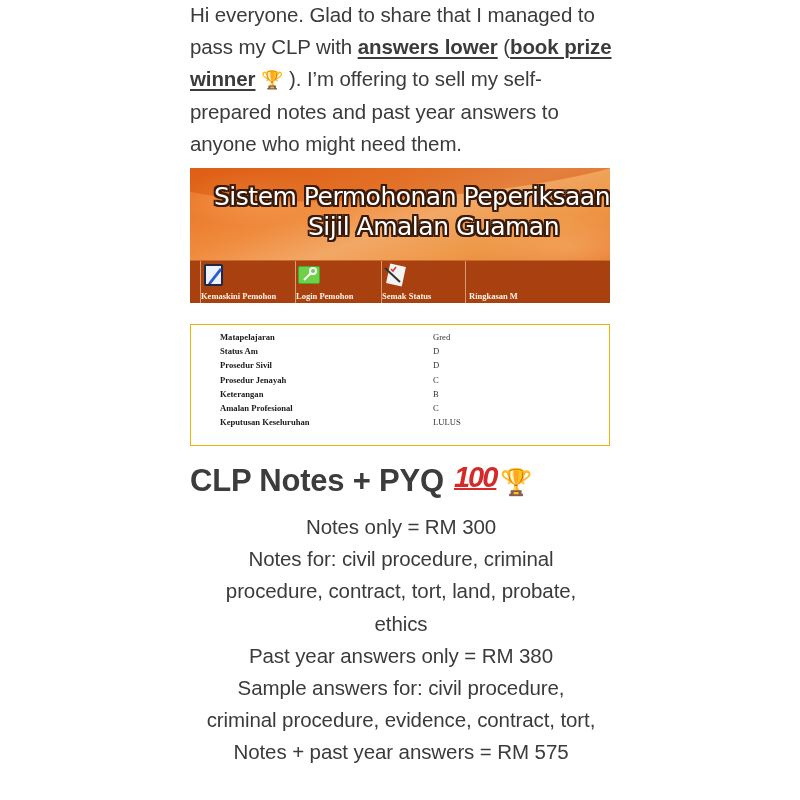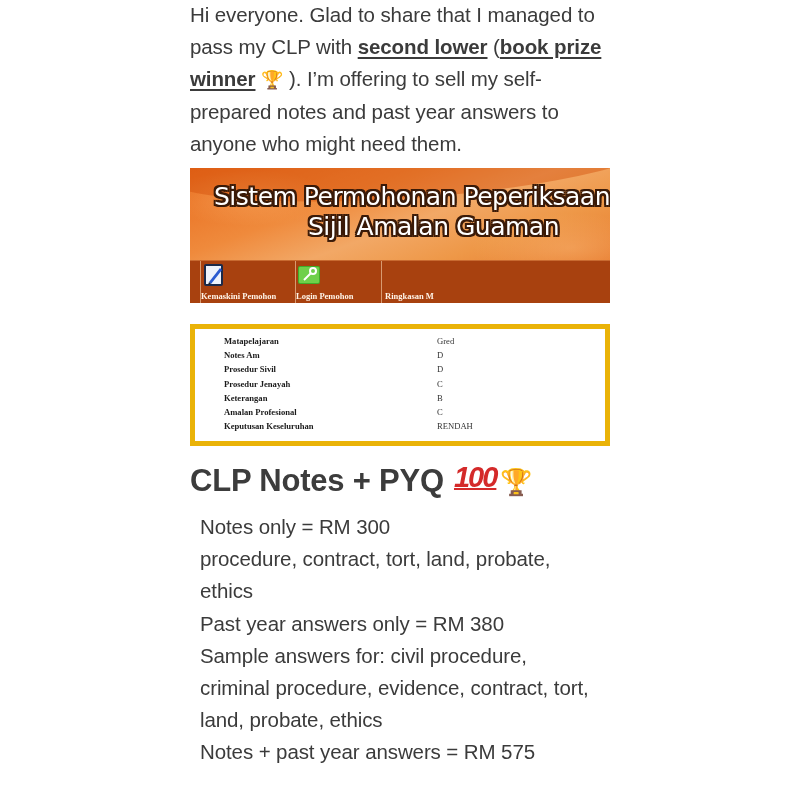--- a/index.html
+++ b/index.html
@@ -25,39 +25,39 @@
   .nav-stub { width:10px; border-right:1px solid #d89a70; }
   .nav-item { width:95px; border-right:1px solid #d89a70; display:flex; flex-direction:column; justify-content:flex-end; padding-bottom:3px; box-sizing:border-box; cursor:pointer; }
   .nav-item.w2 { width:86px; }
   .nav-item.w3 { width:84px; }
   .nav-item.w4 { width:85px; }
   .nav-item.w5 { width:60px; border-right:none; align-items:flex-start; padding-left:3px; overflow:hidden;gap:24px; }
   .nav-icon { width:26px; height:26px; margin-bottom:3px; position:relative; }
   .nav-label { font-family:"Liberation Serif", serif; font-weight:bold; font-size:8.5px; color:#fff4e8; white-space:nowrap; }
 
   
-  .results { position:absolute; left:190px; top:324px; width:420px; height:122px; border:5px solid #eab308; box-sizing:border-box; }
+  .results { position:absolute; left:190px; top:324px; width:420px; height:122px; border:1px solid #eab308; box-sizing:border-box; }
   .results table { border-collapse:collapse; position:absolute; left:29px; top:5px; }
   .results td { font-family:"Liberation Serif", serif; font-size:8.6px; height:14.2px; padding:0; color:#222; }
   .results td.subj { font-weight:bold; width:213px; color:#1a1a1a; }
   .results td.grade { color:#333; }
 
   
   .heading { position:absolute; left:190px; top:461px; font-size:31px; font-weight:bold; color:#3c3c3c; margin:0; letter-spacing:-0.2px; white-space:nowrap; }
   .heading .emoji { font-size:26px; margin-left:4px; }
   .hundred { display:inline-block; color:#d42a2a; font-style:italic; font-weight:bold; font-size:29px; text-decoration:underline; text-decoration-thickness:2px; margin-left:10px; vertical-align:4px; letter-spacing:-2px; }
 
-  .list { position:absolute; left:200px; top:511px; width:430px; }
+  .list { position:absolute; left:186px; top:511px; width:430px;text-align:center; }
   .list p { margin:0; font-size:20.5px; line-height:32.2px; color:#3b3b3b; letter-spacing:-0.1px; }
 </style>
 </head>
 <body>
 
 <div class="intro">
-  <p class="para"><span>Hi everyone. Glad to share that I managed to pass my CLP with </span><a class="link">second lower</a><span> (</span><a class="link">book prize winner</a> <span class="emoji">🏆</span><span> ). I’m offering to sell my self-prepared notes and past year answers to anyone who might need them.</span></p>
+  <p class="para"><span>Hi everyone. Glad to share that I managed to pass my CLP with </span><a class="link">answers lower</a><span> (</span><a class="link">book prize winner</a> <span class="emoji">🏆</span><span> ). I’m offering to sell my self-prepared notes and past year answers to anyone who might need them.</span></p>
 </div>
 
 <div class="banner">
   <div class="banner-top">
     <div class="banner-swoop"></div>
     <div class="banner-title bt1">Sistem Permohonan Peperiksaan</div>
     <div class="banner-title bt2">Sijil Amalan Guaman</div>
   </div>
   <div class="nav">
     <div class="nav-stub"></div>
@@ -79,20 +79,30 @@
         <svg width="26" height="26" viewBox="0 0 26 26">
             <rect x="2" y="4" width="22" height="18" rx="2" fill="#3fae2a"></rect>
             <rect x="3" y="5" width="20" height="16" rx="1" fill="#6fd04a"></rect>
             <circle cx="17" cy="9" r="3" fill="none" stroke="#fff" stroke-width="2"></circle>
             <path d="M15 11 L8 18" stroke="#fff" stroke-width="2"></path>
           </svg>
       </div>
       <span class="nav-label">Login Pemohon</span>
     </div>
 
+    <div class="nav-item w3">
+      <div class="nav-icon">
+        <svg width="26" height="26" viewBox="0 0 26 26">
+            <rect x="6" y="3" width="16" height="20" fill="#f4f4f4" transform="rotate(12 14 13)"></rect>
+            <path d="M9 7 l2 2 l3 -4" stroke="#d33" stroke-width="1.5" fill="none"></path>
+            <path d="M3 6 L18 20" stroke="#333" stroke-width="2"></path>
+          </svg>
+      </div>
+      <span class="nav-label">Semak Status</span>
+    </div>
 
 
     <div class="nav-item w5">
       <div class="nav-icon" style="margin-left:48px">
         <svg width="26" height="26" viewBox="0 0 26 26">
             <rect x="2" y="6" width="16" height="16" fill="#6cc0a8"></rect>
             <rect x="4" y="4" width="4" height="4" fill="#d33"></rect>
           </svg>
       </div>
       <span class="nav-label">Ringkasan M</span>
@@ -101,51 +111,51 @@
 </div>
 
 <div class="results">
   <table>
     <tbody>
         <tr>
       <td class="subj">Matapelajaran</td>
       <td class="grade">Gred</td>
     </tr>
     <tr>
-      <td class="subj">Notes Am</td>
+      <td class="subj">Status Am</td>
       <td class="grade">D</td>
     </tr>
     <tr>
       <td class="subj">Prosedur Sivil</td>
       <td class="grade">D</td>
     </tr>
     <tr>
       <td class="subj">Prosedur Jenayah</td>
       <td class="grade">C</td>
     </tr>
     <tr>
       <td class="subj">Keterangan</td>
       <td class="grade">B</td>
     </tr>
     <tr>
       <td class="subj">Amalan Profesional</td>
       <td class="grade">C</td>
     </tr>
     <tr>
       <td class="subj">Keputusan Keseluruhan</td>
-      <td class="grade">RENDAH</td>
+      <td class="grade">LULUS</td>
     </tr>
   </tbody>
     </table>
 </div>
 
 <h2 class="heading"><span>CLP Notes + PYQ</span><span class="hundred">100</span><span class="emoji">🏆</span></h2>
 
 <div class="list">
   <p>Notes only = RM 300</p>
+  <p>Notes for: civil procedure, criminal</p>
   <p>procedure, contract, tort, land, probate,</p>
   <p>ethics</p>
   <p>Past year answers only = RM 380</p>
   <p>Sample answers for: civil procedure,</p>
   <p>criminal procedure, evidence, contract, tort,</p>
-  <p>land, probate, ethics</p>
   <p>Notes + past year answers = RM 575</p>
 </div>
 
 </body></html>

